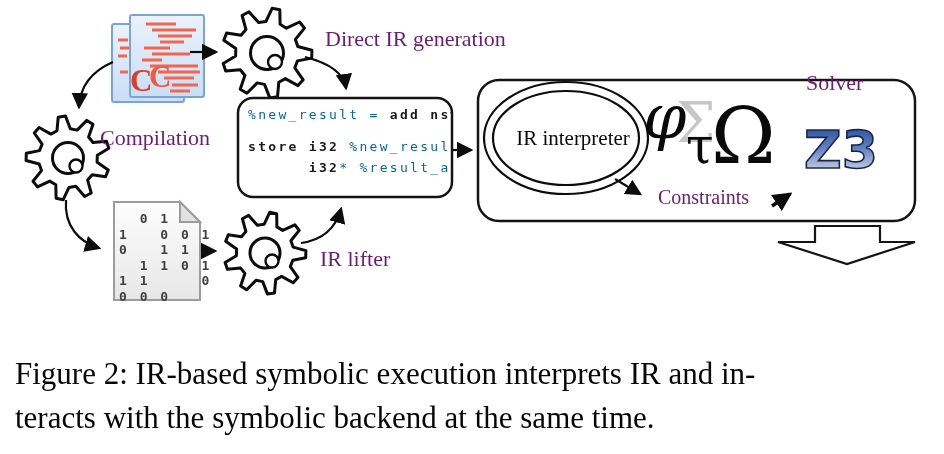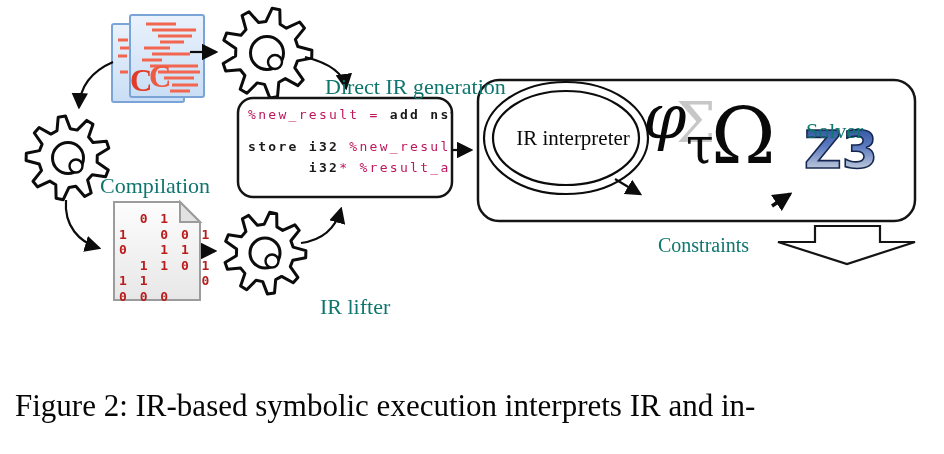--- a/index.html
+++ b/index.html
@@ -1,48 +1,48 @@
 <!DOCTYPE html>
 <html><head>
 <meta charset="utf-8">
 <style>
   * { margin:0; padding:0; box-sizing:border-box; }
   html,body { width:944px; height:454px; background:#ffffff; overflow:hidden;
               font-family:"Liberation Serif", serif; }
   #stage { position:relative; width:944px; height:454px; background:#fff; }
   #art { position:absolute; left:0; top:0; }
 
-  .label { position:absolute; font-size:22px; color:#0f766e; white-space:nowrap; line-height:1.1;margin-top:48px; }
+  .label { position:absolute; font-size:22px; color:#701a75; white-space:nowrap; line-height:1.1; }
 
   
   .code-text { position:absolute; left:248px; top:104px; width:203px; height:88px;
                overflow:hidden; font-family:"DejaVu Sans Mono", monospace;
                font-size:13px; letter-spacing:2.3px; color:#8a8a8a; }
   .code-line { white-space:pre; height:21px; line-height:21px; }
   .code-line:nth-child(2) { margin-top:11px; }
   .code-line .kw { color:#1b1b1b; font-weight:bold; }
-  .code-line .muted { color:#be185d; }
+  .code-line .muted { color:#0369a1; }
 
   
   .bin-text { position:absolute; left:119px; top:211px;
               font-family:"DejaVu Sans Mono", monospace; font-size:13px; font-weight:bold;
-              letter-spacing:2.5px; line-height:15.5px; color:#b91c1c; white-space:pre; }
+              letter-spacing:2.5px; line-height:15.5px; color:#404040; white-space:pre; }
 
   
   .sym { position:absolute; line-height:1; color:#090909; font-family:"DejaVu Serif", serif; }
   .sym-phi   { left:643px; top:86px;  font-size:62px; font-style:italic; }
   .sym-sigma { left:676px; top:95px;  font-size:56px; color:#c7c7c7; }
   .sym-tau   { left:686px; top:121px; font-size:50px; }
   .sym-omega { left:711px; top:97px;  font-size:78px; }
 
   .ir-interp { position:absolute; left:494px; top:126px; width:144px; text-align:center;
                font-size:21px; color:#0a0a0a; white-space:nowrap;padding-left:14px; }
 
   .caption { position:absolute; left:15px; top:352px; width:915px;
-             font-size:31px; line-height:44px; color:#060606;margin-top:32px; }
+             font-size:31px; line-height:44px; color:#060606; }
 </style>
 </head>
 <body>
 
 <div id="stage">
 
   <svg id="art" width="944" height="340" viewBox="0 0 944 340">
     <defs>
       <marker id="ah" viewBox="0 0 10 10" refX="8.5" refY="5" markerWidth="7.5" markerHeight="7.5" orient="auto-start-reverse">
         <path d="M0,0 L10,5 L0,10 Z" fill="#0c0c0c"></path>
@@ -155,14 +155,15 @@
 1 1     0
 0 0 0</pre>
 
   <span class="sym sym-phi">φ</span>
   <span class="sym sym-sigma">Σ</span>
   <span class="sym sym-tau">τ</span>
   <span class="sym sym-omega">Ω</span>
 
   <div class="caption">
     <div>Figure 2: IR-based symbolic execution interprets IR and in-</div>
+    <div>teracts with the symbolic backend at the same time.</div>
   </div>
 </div>
 
 </body></html>

